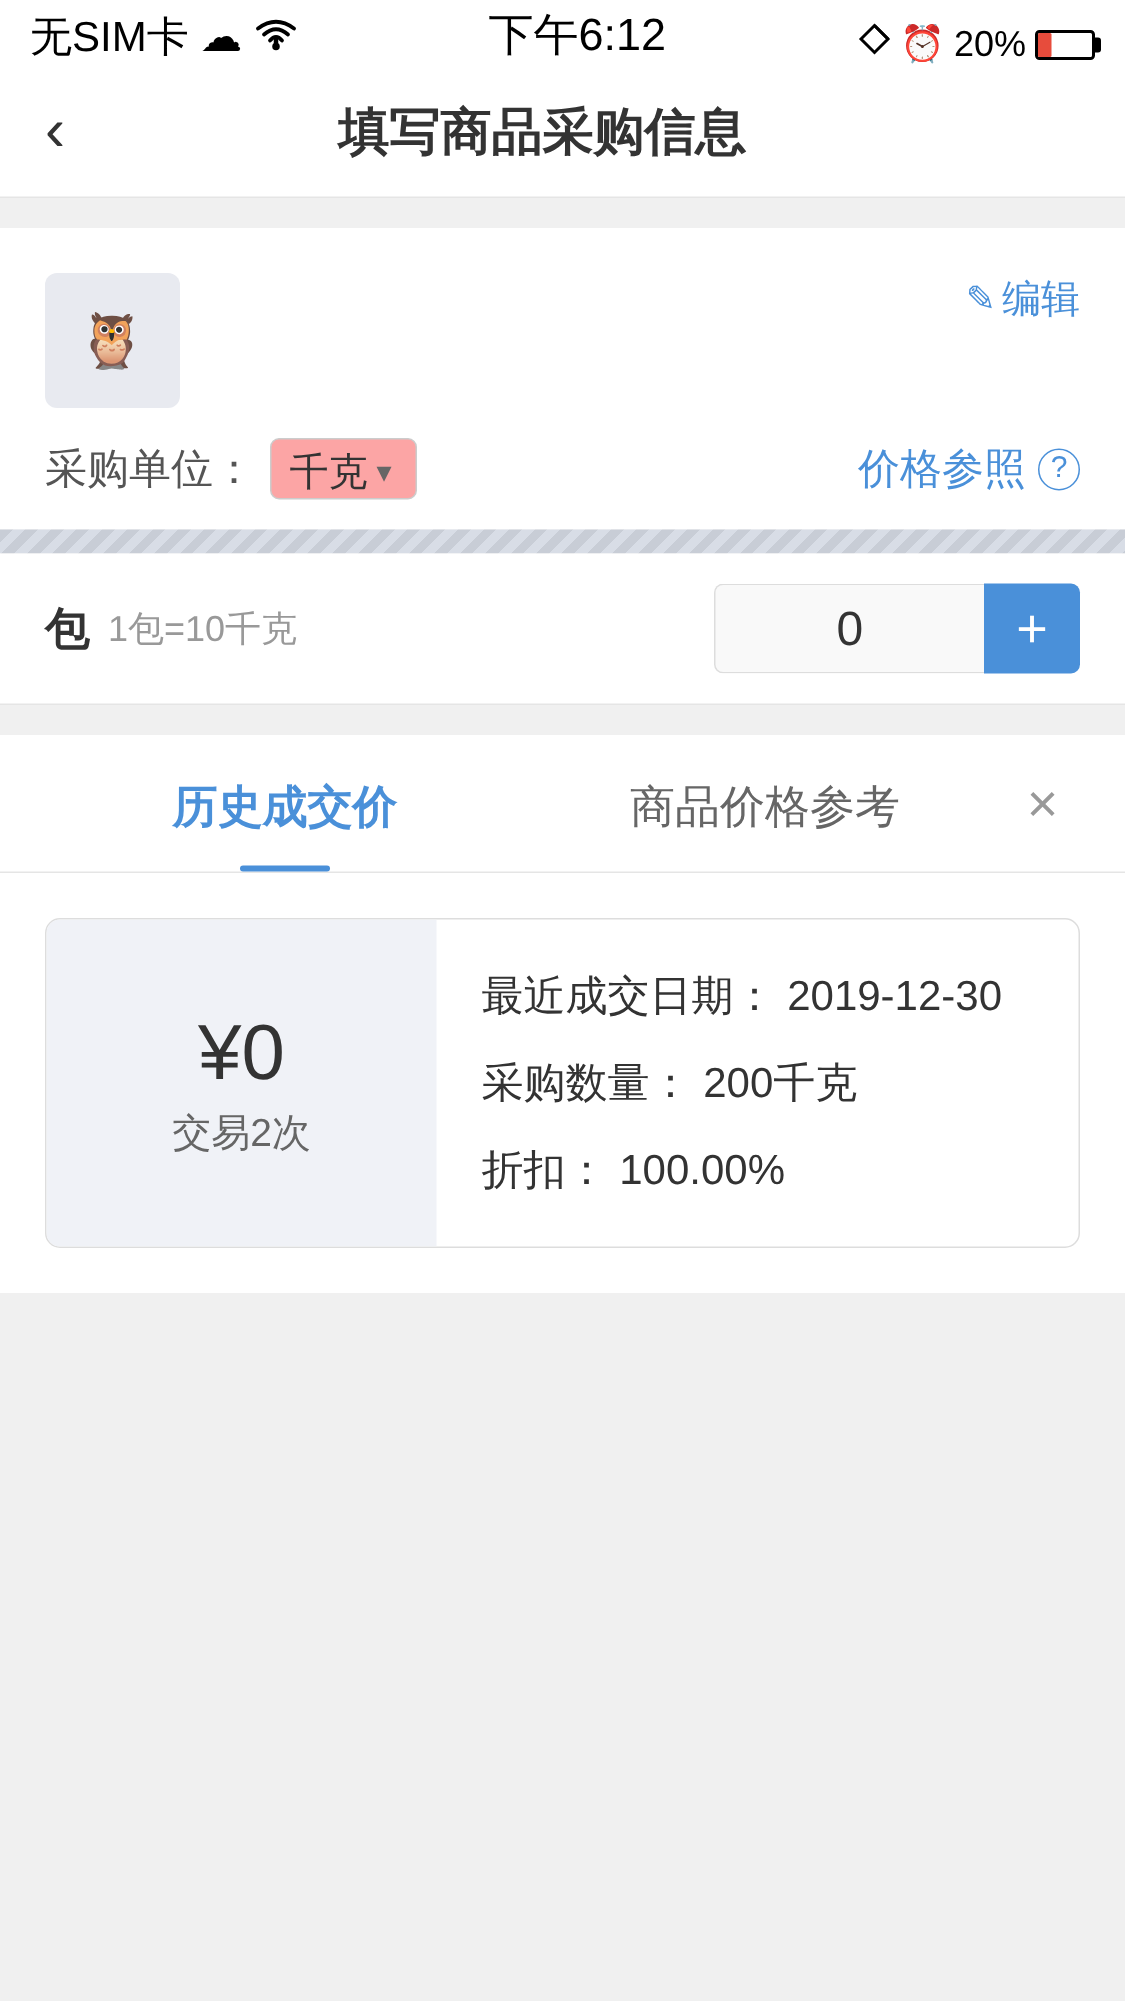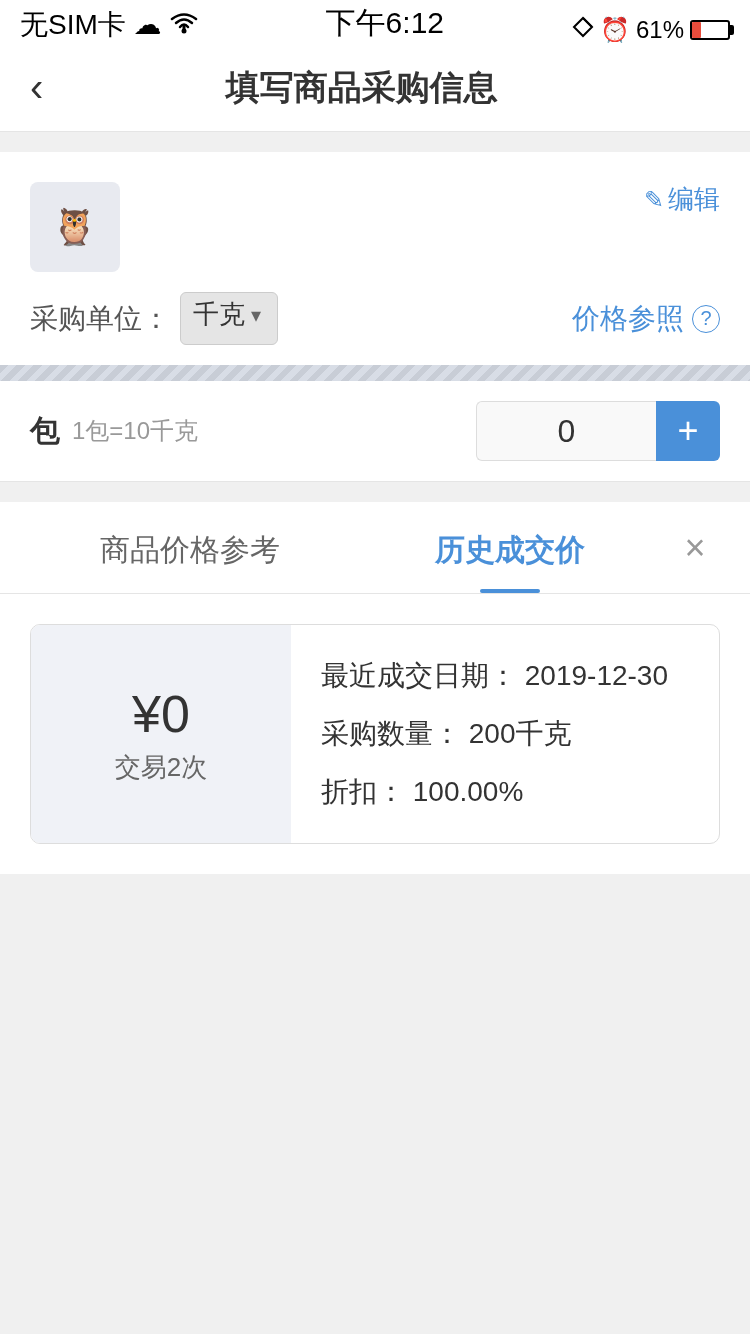--- a/index.html
+++ b/index.html
@@ -141,27 +141,27 @@
       align-items: center;
       justify-content: space-between;
     }
     .unit-label {
       font-size: 28px;
       color: #555;
     }
     .unit-select {
       border: 1px solid #ccc;
       border-radius: 6px;
-      padding: 4px 16px 12px 12px;
+      padding: 4px 16px 0 12px;
       font-size: 26px;
       color: #333;
       display: inline-flex;
       align-items: center;
       gap: 6px;
-      background: #e5e5e5;
+      background: #fca5a5;
       cursor: pointer;
       margin-left: 10px;
     }
     .unit-select-arrow {
       font-size: 20px;
       color: #666;
     }
     .price-ref {
       color: #4a90d9;
       font-size: 28px;
@@ -360,21 +360,21 @@
   </div>
   <div class="status-center">下午6:12</div>
   <div class="status-right">
     <span>
       <svg width="22" height="22" viewBox="0 0 22 22">
         <polygon points="2,11 11,2 20,11 11,20" fill="none" stroke="#000" stroke-width="2"></polygon>
         <line x1="11" y1="2" x2="20" y2="11" stroke="#000" stroke-width="2"></line>
       </svg>
     </span>
     <span>⏰</span>
-    <span>61%</span>
+    <span>20%</span>
     <span class="battery-icon">
       <span class="battery-fill"></span>
     </span>
   </div>
 </div>
 
 <div class="nav-bar">
   <div class="nav-back">‹</div>
   <div class="nav-title">填写商品采购信息</div>
   <div class="nav-spacer"></div>
@@ -418,25 +418,25 @@
     <div class="quantity-input-box">
       <span>0</span>
     </div>
     <div class="quantity-plus-btn">
       <span>+</span>
     </div>
   </div>
 </div>
 
 <div class="tab-bar">
+  <div class="tab-item active">
+    <span>历史成交价</span>
+  </div>
   <div class="tab-item">
     <span>商品价格参考</span>
-  </div>
-  <div class="tab-item active">
-    <span>历史成交价</span>
   </div>
   <div class="tab-close">
     <span>×</span>
   </div>
 </div>
 
 <div class="content-area">
 
   <div class="history-card">
     <div class="history-left">

